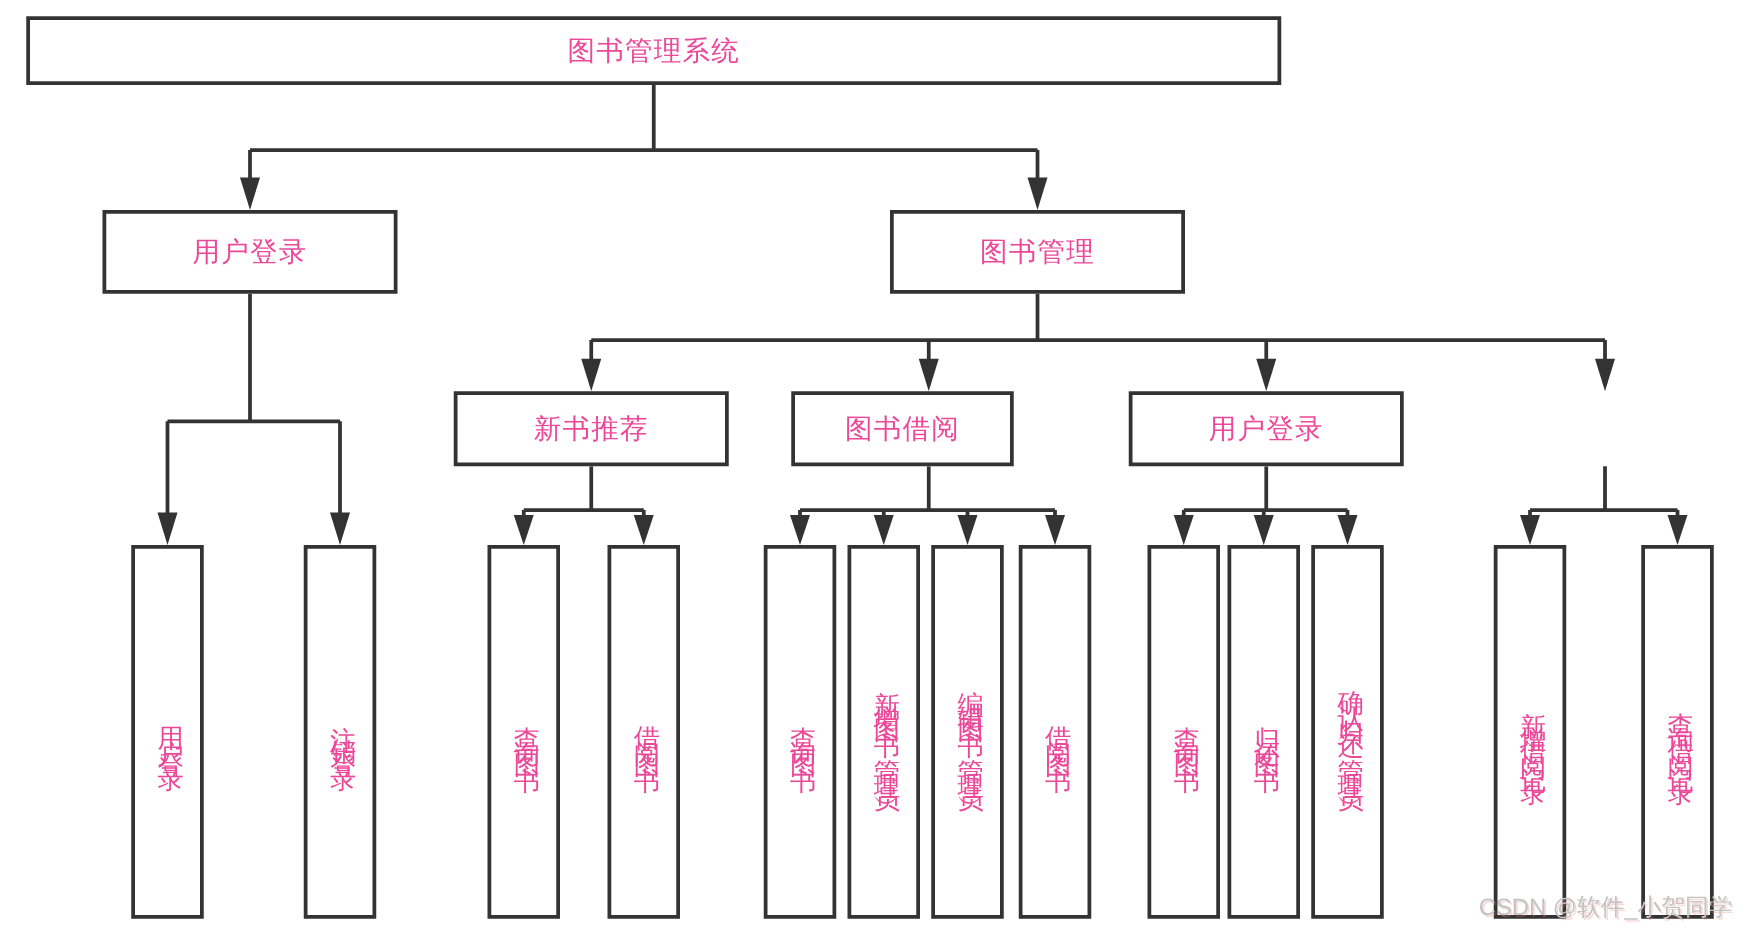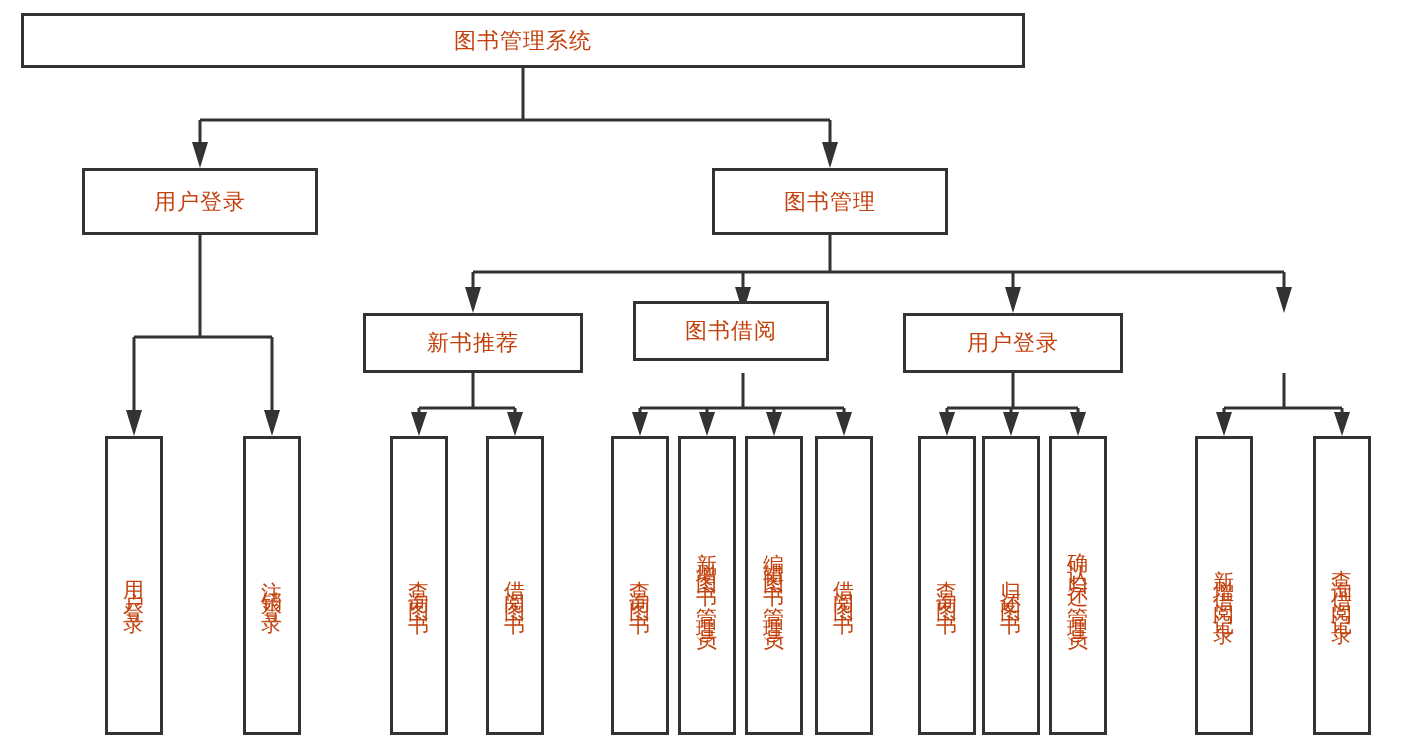--- a/index.html
+++ b/index.html
@@ -5,21 +5,21 @@
   html,body{margin:0;padding:0;background:#ffffff;}
   #stage{
     position:relative;width:1405px;height:747px;background:#ffffff;overflow:hidden;
     font-family:"Liberation Sans","DejaVu Sans",sans-serif;
   }
   #connectors{position:absolute;left:0;top:0;width:1405px;height:747px;}
   #connectors path{stroke:#333333;stroke-width:3;fill:none;}
   #connectors polygon{fill:#333333;stroke:none;}
   .node{
     position:absolute;background:#ffffff;border:3px solid #333333;box-sizing:border-box;
-    display:flex;align-items:center;justify-content:center;color:#c2410c;
+    display:flex;align-items:center;justify-content:center;color:#ec4899;font-family:Liberation Mono, monospace;
   }
   .node.h span{font-size:22px;letter-spacing:1px;white-space:nowrap;}
   .node.v span{
     writing-mode:vertical-rl;text-orientation:mixed;
     font-size:21px;letter-spacing:11px;line-height:1;white-space:nowrap;
   }
   .watermark{
     position:absolute;left:1183px;top:713px;width:222px;
     font-size:19px;color:#c3c3c3;white-space:nowrap;
     text-shadow:1.5px 1.5px 0 rgba(228,120,120,0.28);
@@ -87,21 +87,21 @@
   <div class="node h" style="left:82px;top:168px;width:236px;height:67px">
     <span>用户登录</span>
   </div>
   <div class="node h" style="left:363px;top:313px;width:220px;height:60px">
     <span>新书推荐</span>
   </div>
 
   <div class="node h" style="left:712px;top:168px;width:236px;height:67px">
     <span>图书管理</span>
   </div>
-  <div class="node h" style="left:633px;top:301px;width:196px;height:60px">
+  <div class="node h" style="left:633px;top:313px;width:178px;height:60px">
     <span>图书借阅</span>
   </div>
   <div class="node h" style="left:903px;top:313px;width:220px;height:60px">
     <span>用户登录</span>
   </div>
 
   <div class="node v" style="left:105px;top:436px;width:58px;height:299px">
     <span>用户登录</span>
   </div>
   <div class="node v" style="left:243px;top:436px;width:58px;height:299px">
@@ -138,13 +138,14 @@
     <span>确认归还（管理员）</span>
   </div>
 
   <div class="node v" style="left:1195px;top:436px;width:58px;height:299px">
     <span>新增借阅记录</span>
   </div>
   <div class="node v" style="left:1313px;top:436px;width:58px;height:299px">
     <span>查询借阅记录</span>
   </div>
 
+  <div class="watermark">CSDN @软件_小贺同学</div>
 </div>
 
 </body></html>

